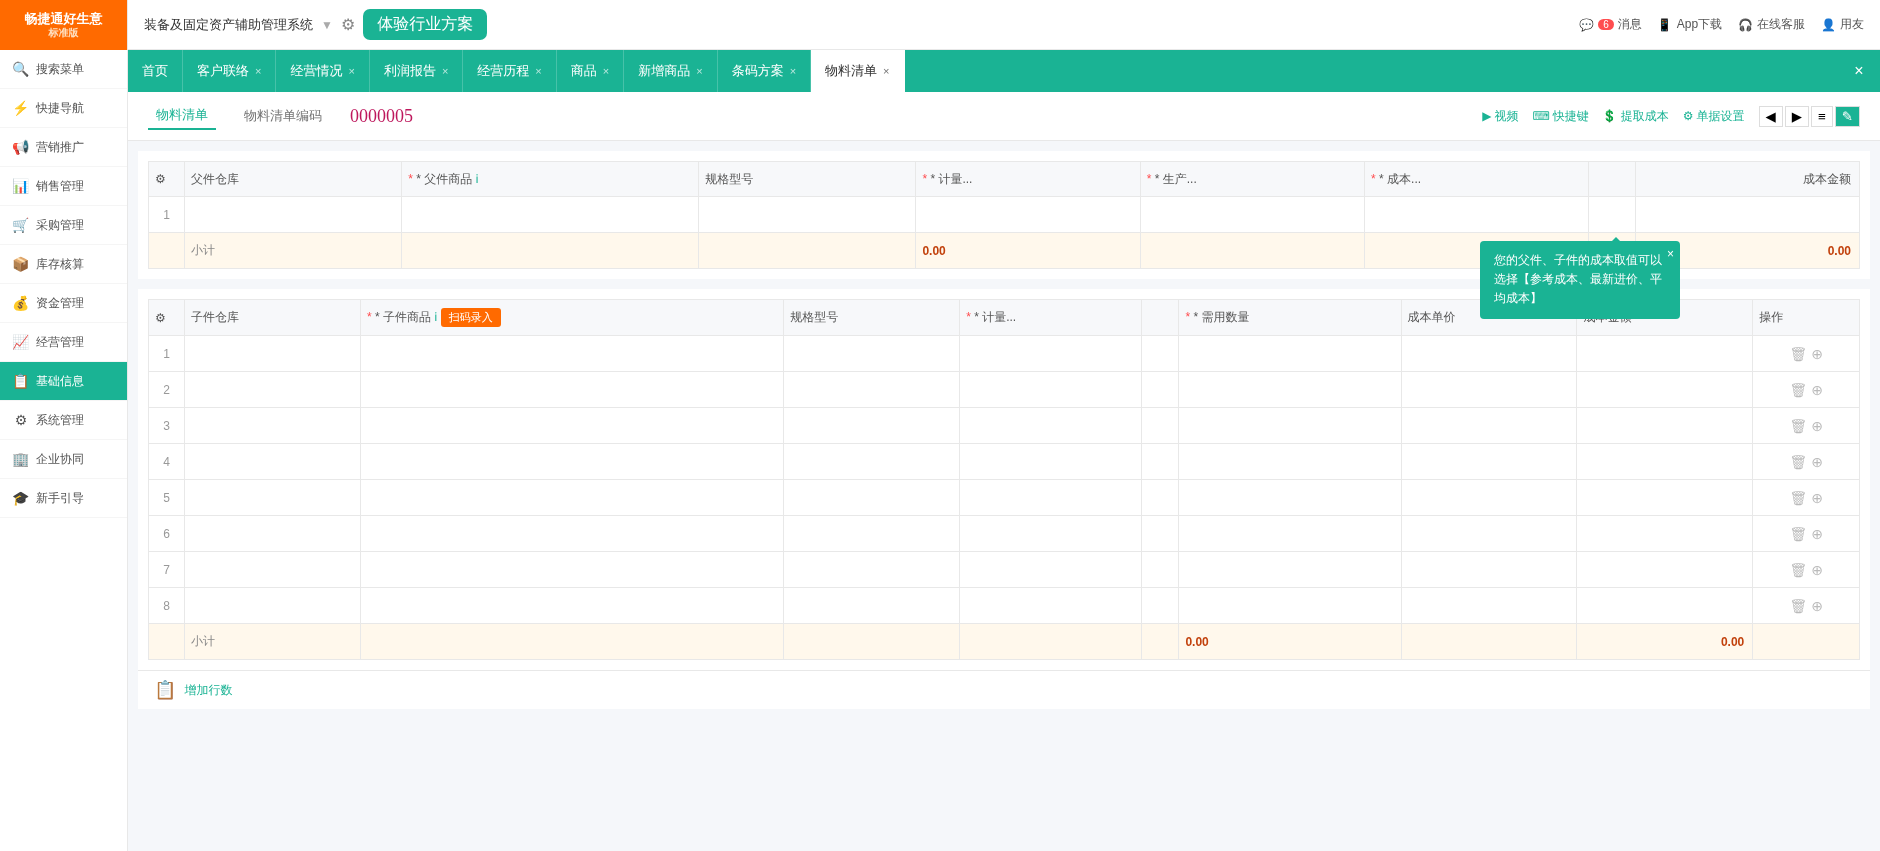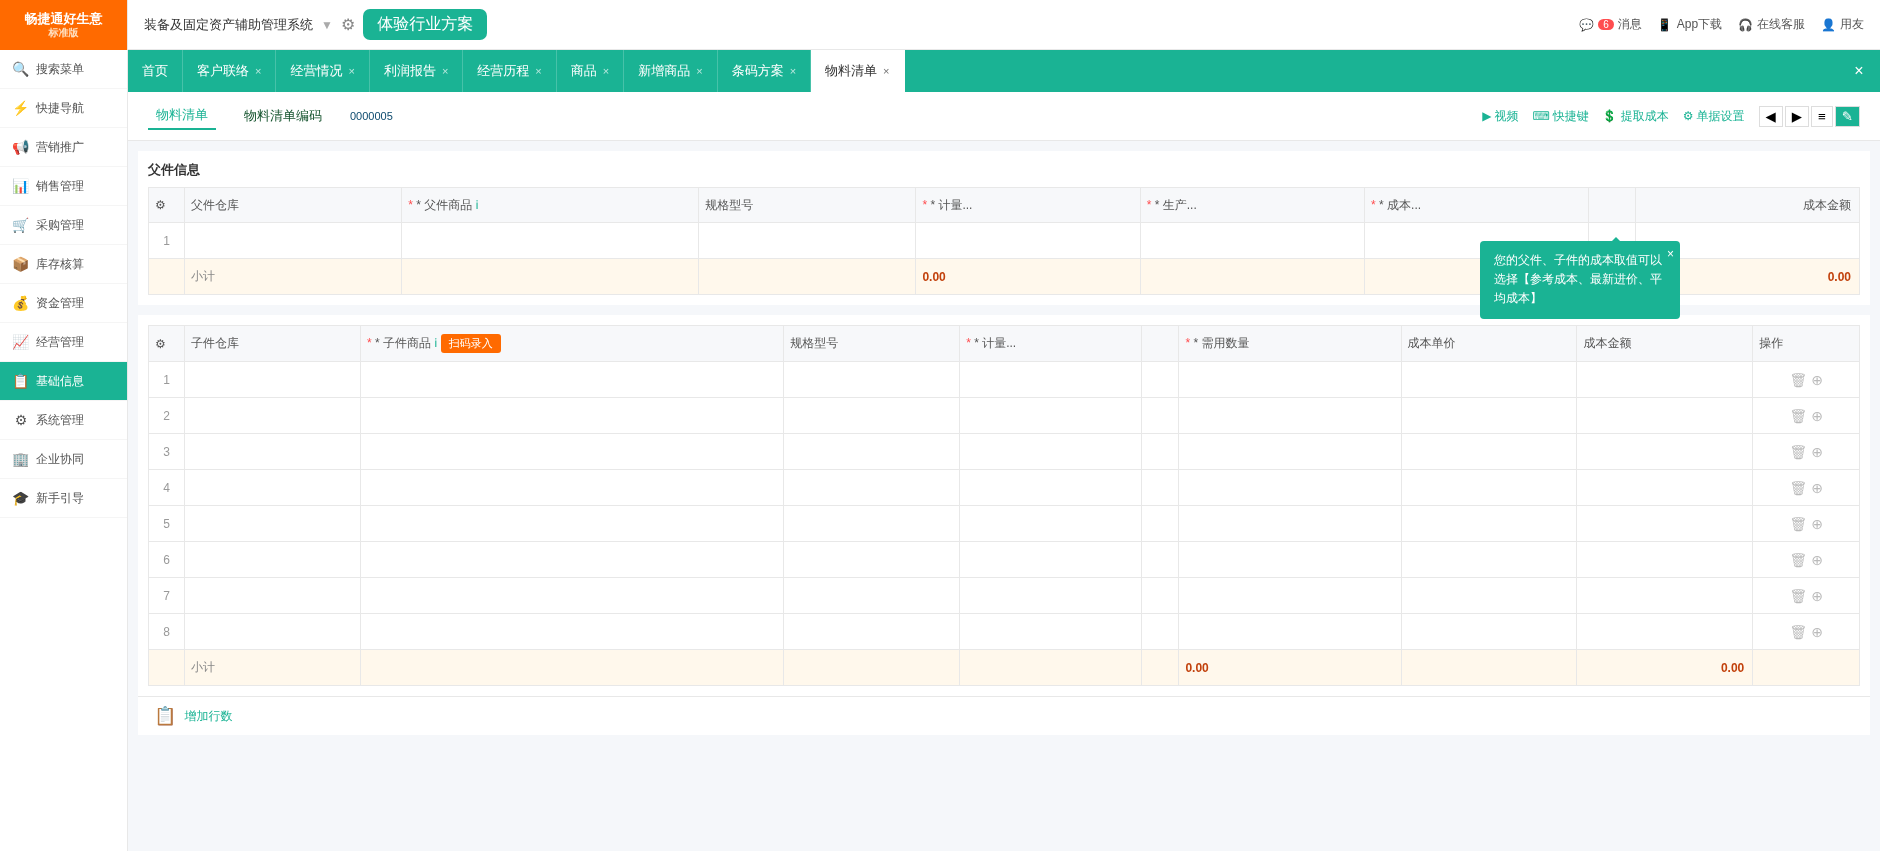--- a/index.html
+++ b/index.html
@@ -130,26 +130,26 @@
       padding: 10px 20px;
       display: flex;
       align-items: center;
       border-bottom: 1px solid #e8e8e8;
       gap: 20px;
       justify-content: space-between;
     }
     .page-header-left { display: flex; align-items: center; gap: 20px; }
     .breadcrumb-tab {
       font-size: 13px;
-      color: #14532d;
+      color: #737373;
       cursor: pointer;
       padding: 4px 8px;
     }
     .breadcrumb-tab.active { color: #1ab394; border-bottom: 2px solid #1ab394; }
-    .page-code { font-size: 11px; color: #0c4a6e; }
+    .page-code { font-size: 18px; color: #be185d; font-family: Liberation Serif, serif; }
     .page-header-right { display: flex; align-items: center; gap: 14px; color: #1ab394; font-size: 12px; }
     .page-header-right span { display: flex; align-items: center; gap: 3px; cursor: pointer; }
 
     
     .section { background: #fff; margin: 10px 10px 0 10px; padding: 10px; }
     .section-title { font-size: 13px; font-weight: bold; color: #333; margin-bottom: 8px; }
 
     
     .data-table { width: 100%; border-collapse: collapse; font-size: 12px; }
     .data-table th {
@@ -403,21 +403,20 @@
     </div>
 
     <div style="position:relative;">
       <div class="tooltip-box">
         <span class="tooltip-close">×</span>
         <span>您的父件、子件的成本取值可以选择【参考成本、最新进价、平均成本】</span>
       </div>
     </div>
 
     <div class="section">
-      <div class="section-title">父件信息</div>
       <table class="data-table">
         <thead>
           <tr>
             <th class="th-settings">⚙</th>
             <th>父件仓库</th>
             <th>
               <span class="required">*</span>
               <span>* 父件商品</span>
               <span style="color:#1ab394;cursor:pointer;">ℹ</span>
             </th>

